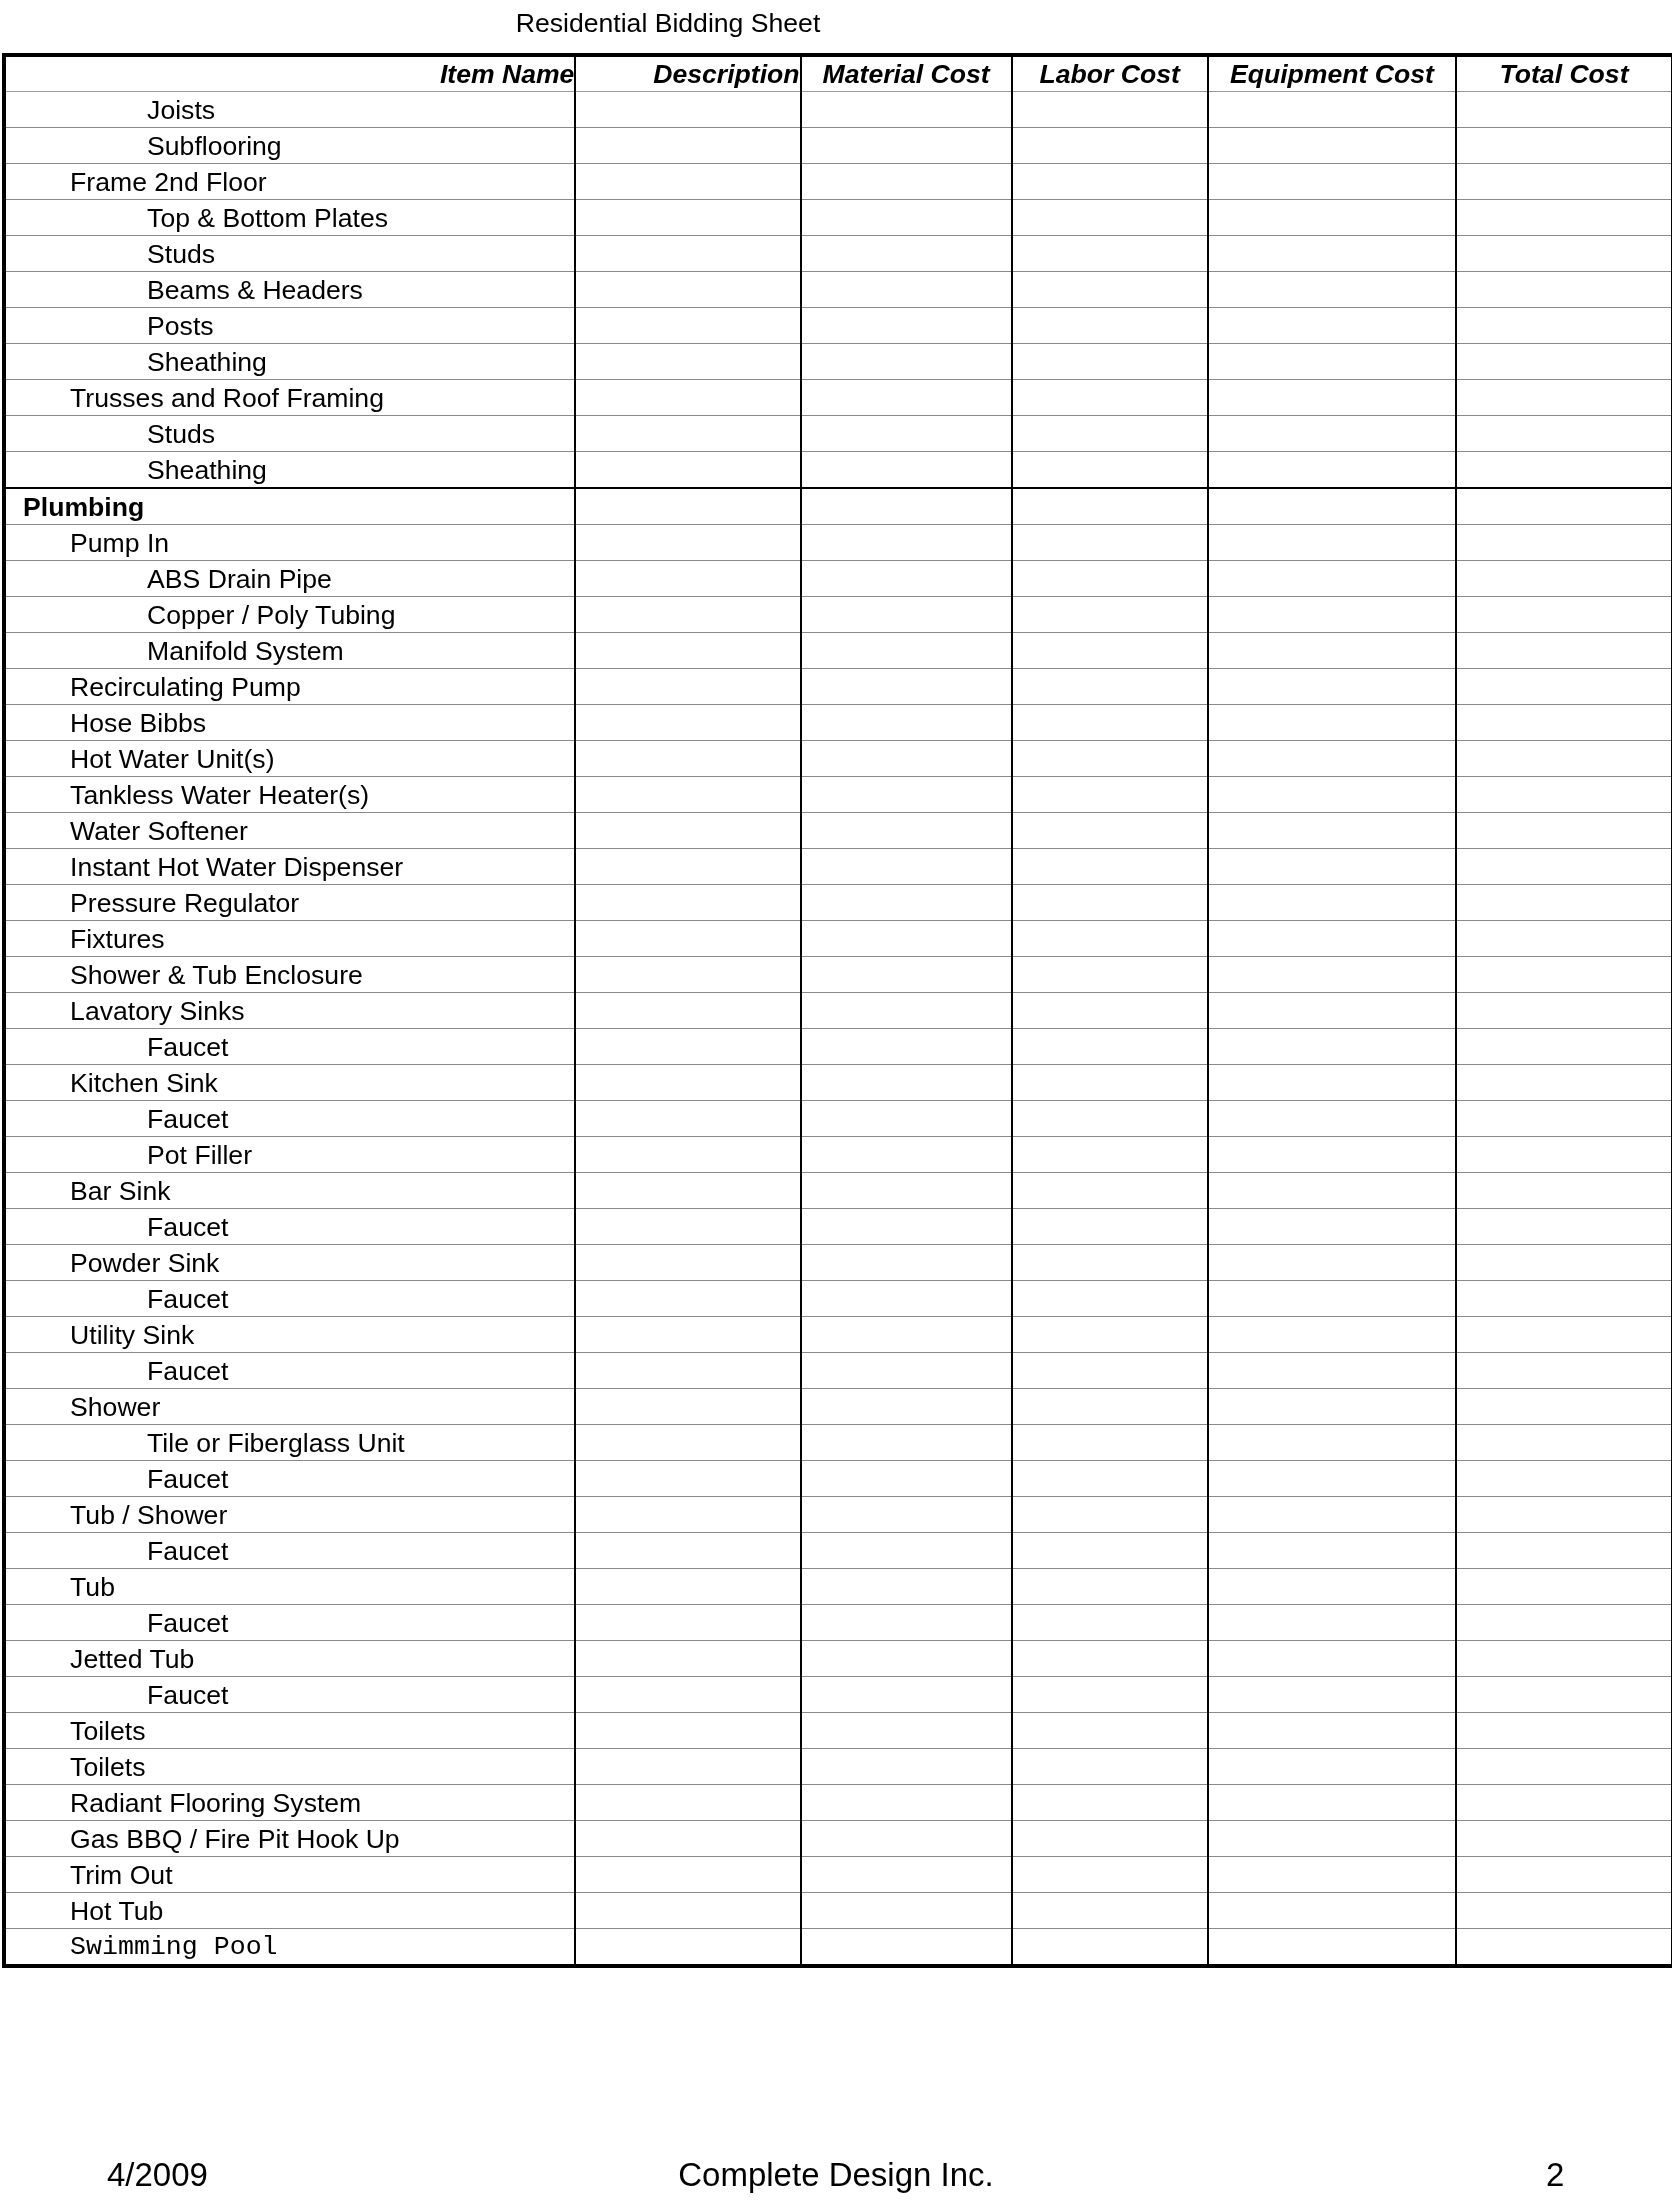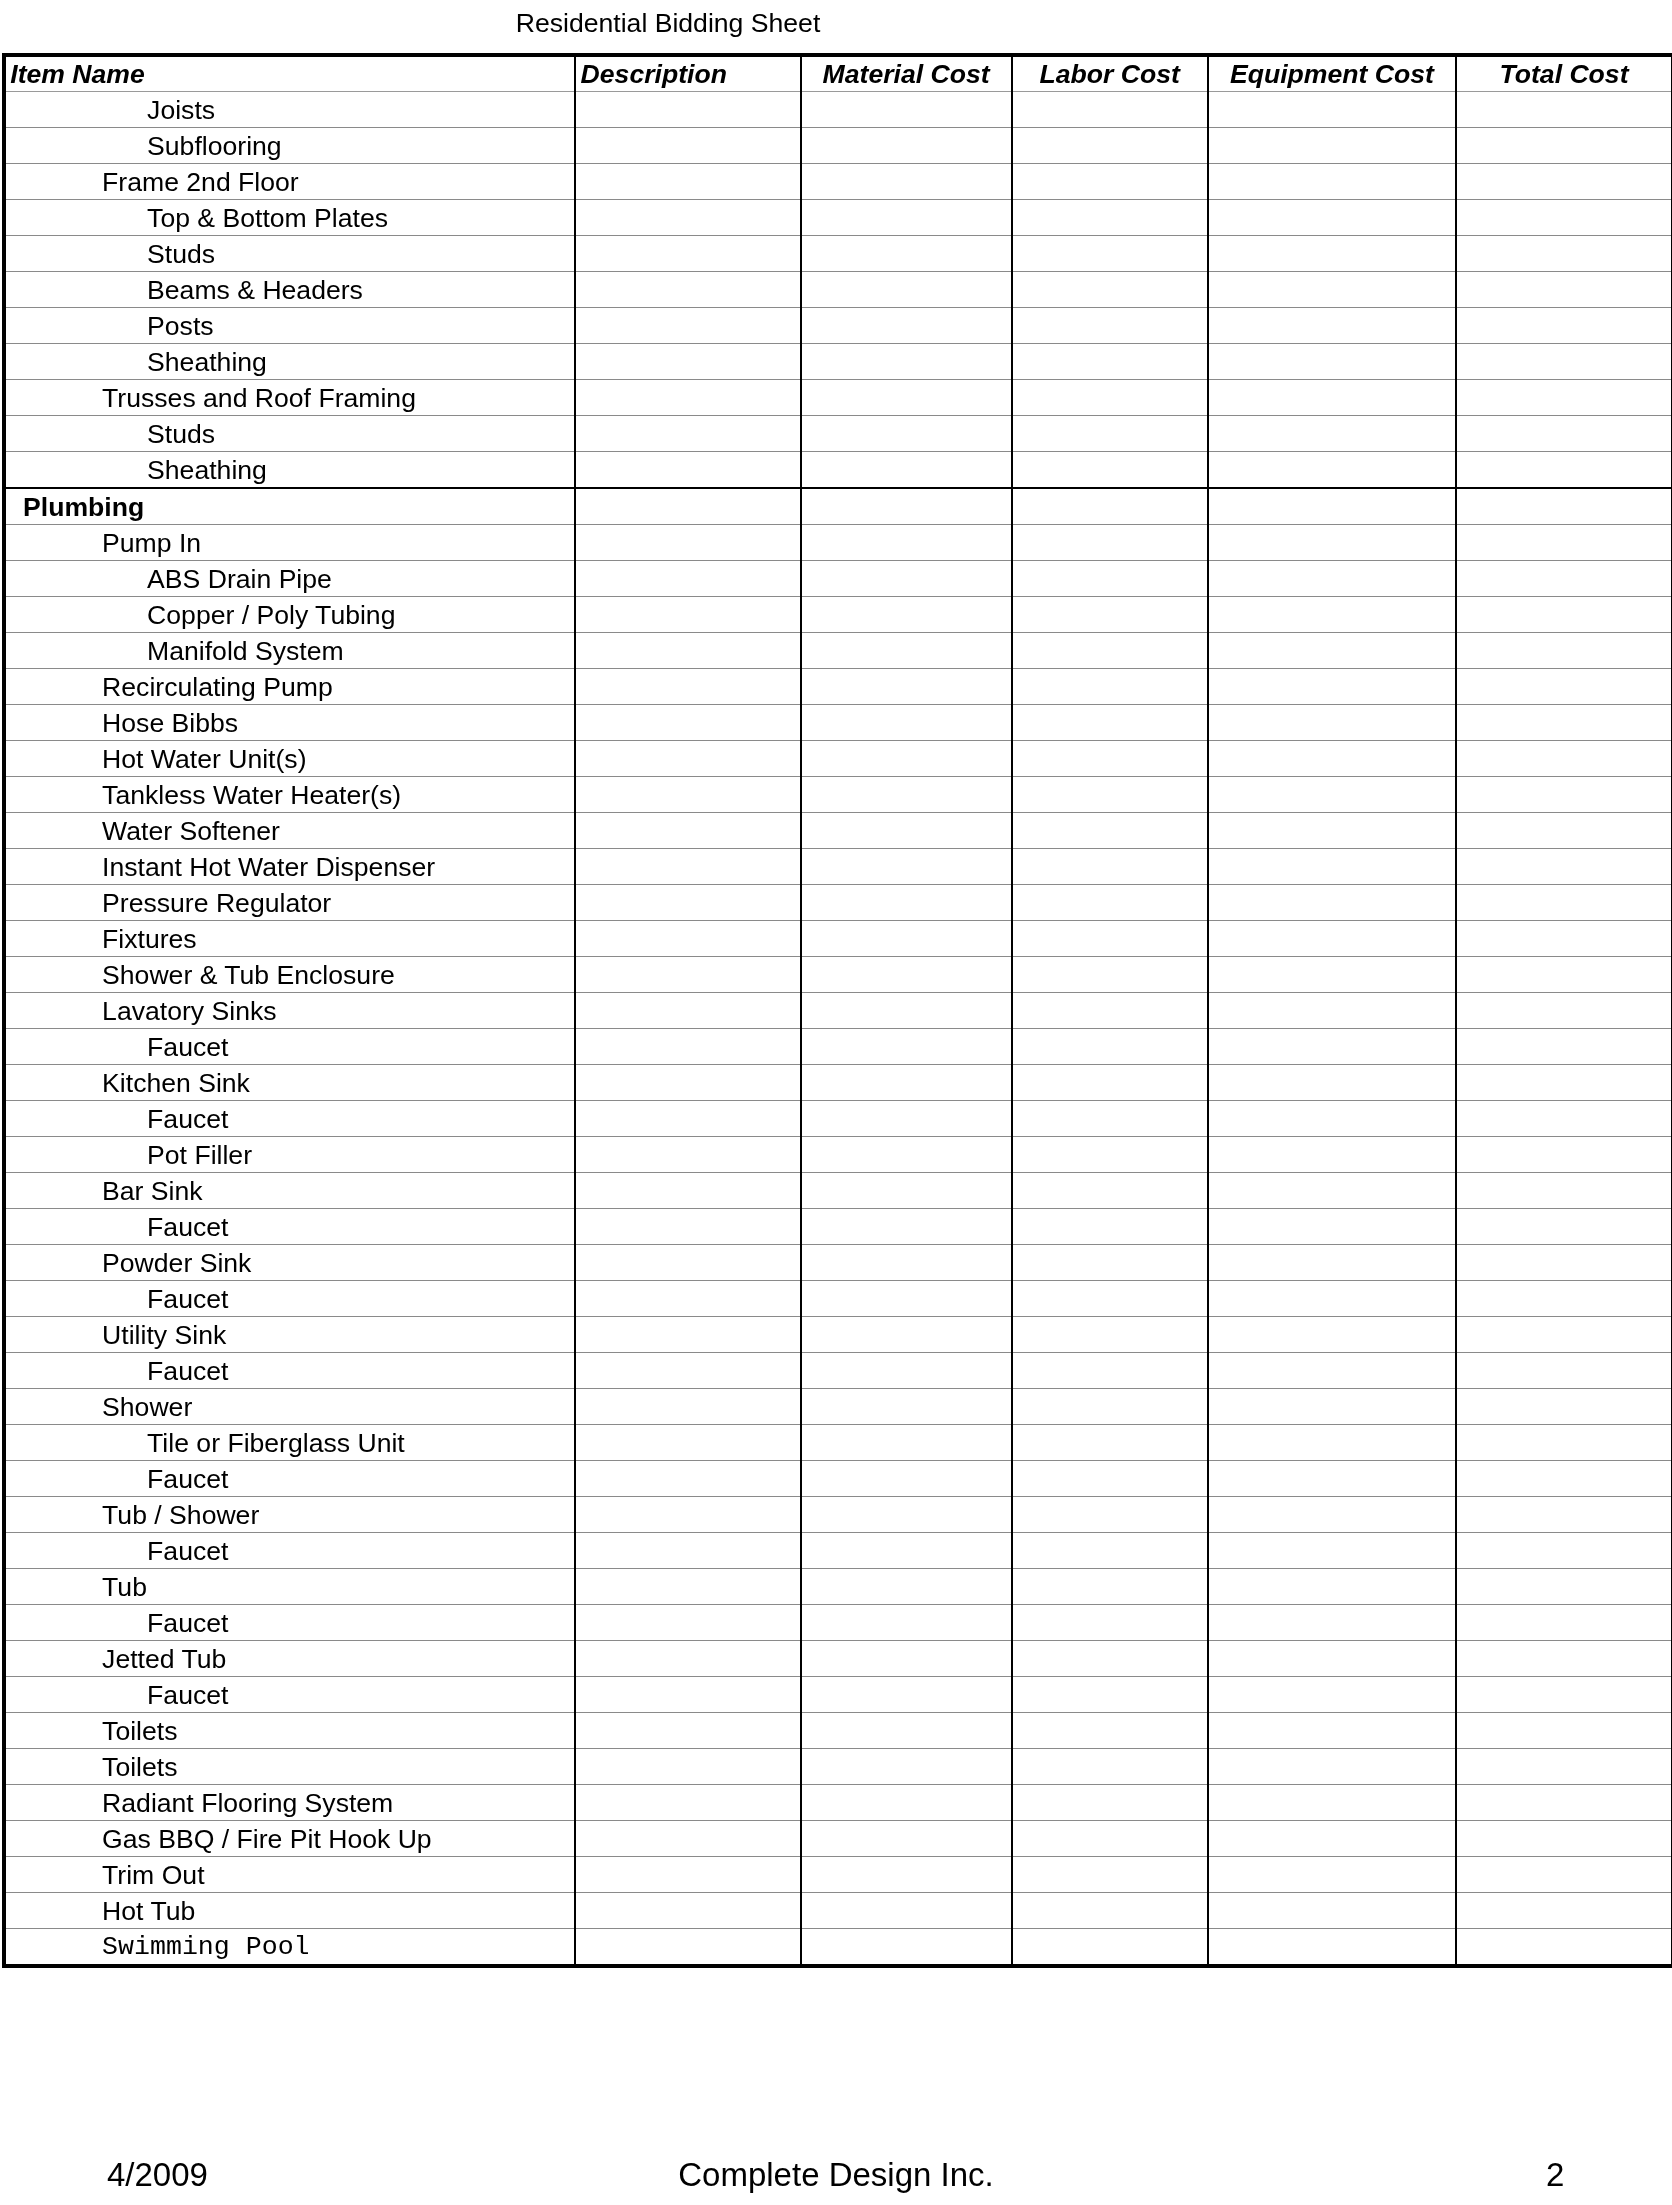--- a/index.html
+++ b/index.html
@@ -10,26 +10,26 @@
   .sheet { position: absolute; left: 2.1px; top: 53px; width: 1665px;
            border: 4.9px solid #000; box-sizing: content-box; }
   table { border-collapse: collapse; width: 1665px; table-layout: fixed; }
   col.c0 { width: 569px; } col.c1 { width: 225px; } col.c2 { width: 211px; }
   col.c3 { width: 196px; } col.c4 { width: 248px; } col.c5 { width: 215px; }
   th, td { height: 35px; padding: 0; border-bottom: 0.7px solid #8a8a8a; overflow: hidden;
            white-space: nowrap; font-size: 26.6px; line-height: 34px; }
   th { height: 33px; font-weight: bold; font-style: italic; border-bottom: 1.4px solid #9a9a9a; }
   th, td { border-left: 2.8px solid #000; }
   th:first-child, td:first-child { border-left: none; }
-  th.left { text-align: left; padding-left: 4.2px; }
+  th.left { text-align: right; padding-left: 4.2px; }
   th.center { text-align: center; }
   td.name { padding-left: 0; }
   td.name span { display: inline-block; }
   .lvl0 span { padding-left: 17px; font-weight: bold; }
-  .lvl1 span { padding-left: 96px; }
+  .lvl1 span { padding-left: 64px; }
   .lvl2 span { padding-left: 116px; margin-left: 25px; }
   tr.section-start td { border-top: 2.8px solid #000; }
   tr:last-child td { border-bottom: none; font-family: Liberation Mono, monospace; }
   .footer { position: absolute; top: 2157px; left: 0; width: 1672px; height: 35px;
             font-size: 33px; line-height: 35px; }
   .footer .date { position: absolute; left: 107px; }
   .footer .company { position: absolute; left: 0; width: 1672px; text-align: center; }
   .footer .page { position: absolute; left: 1546px; }
 </style>
 </head>

